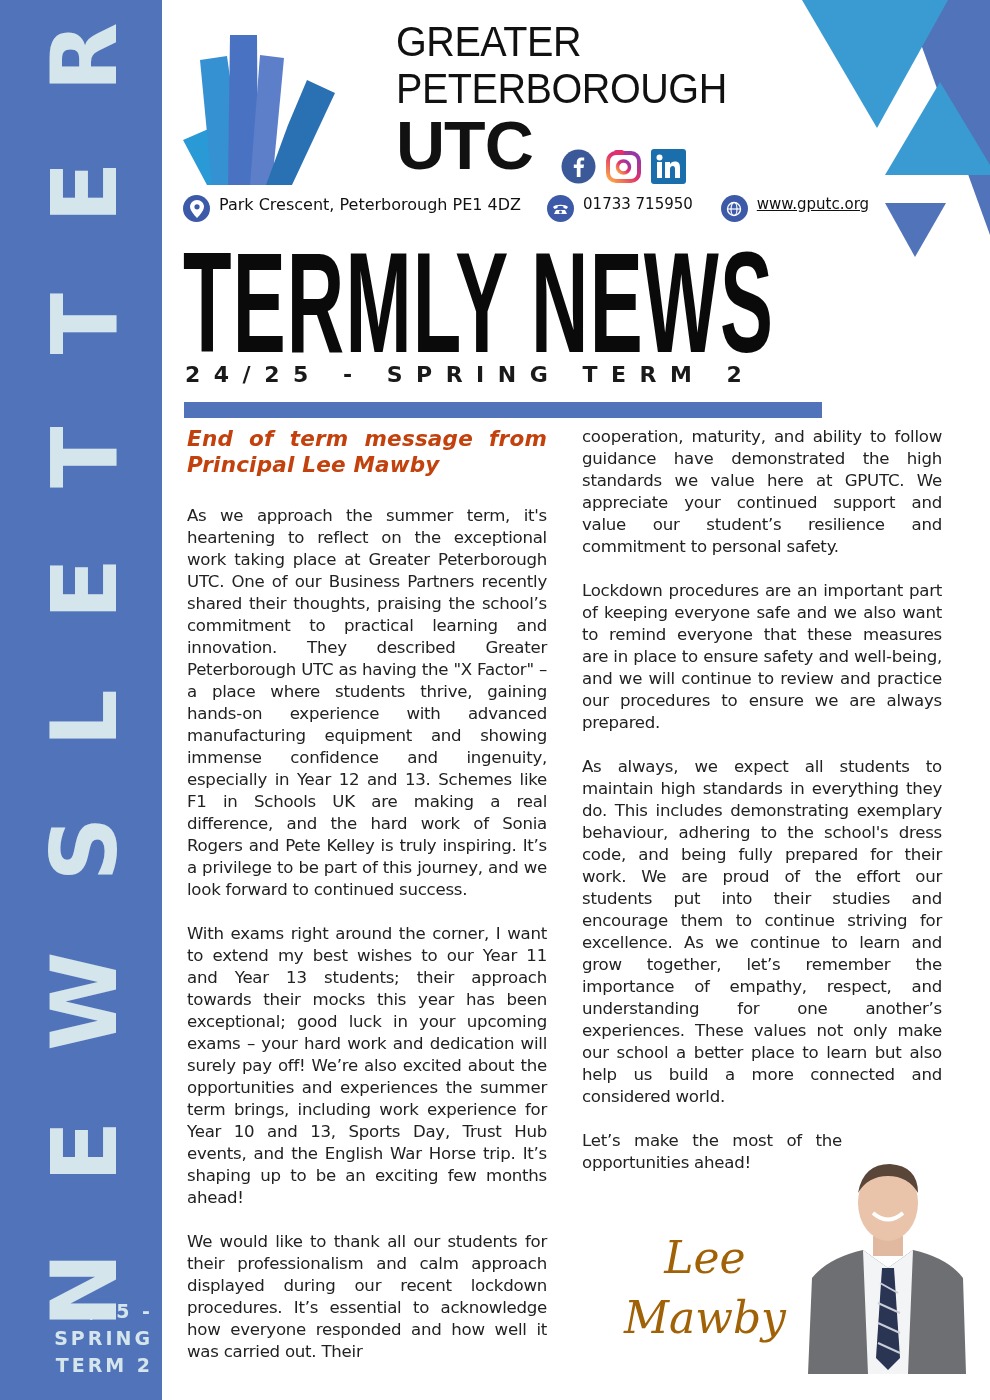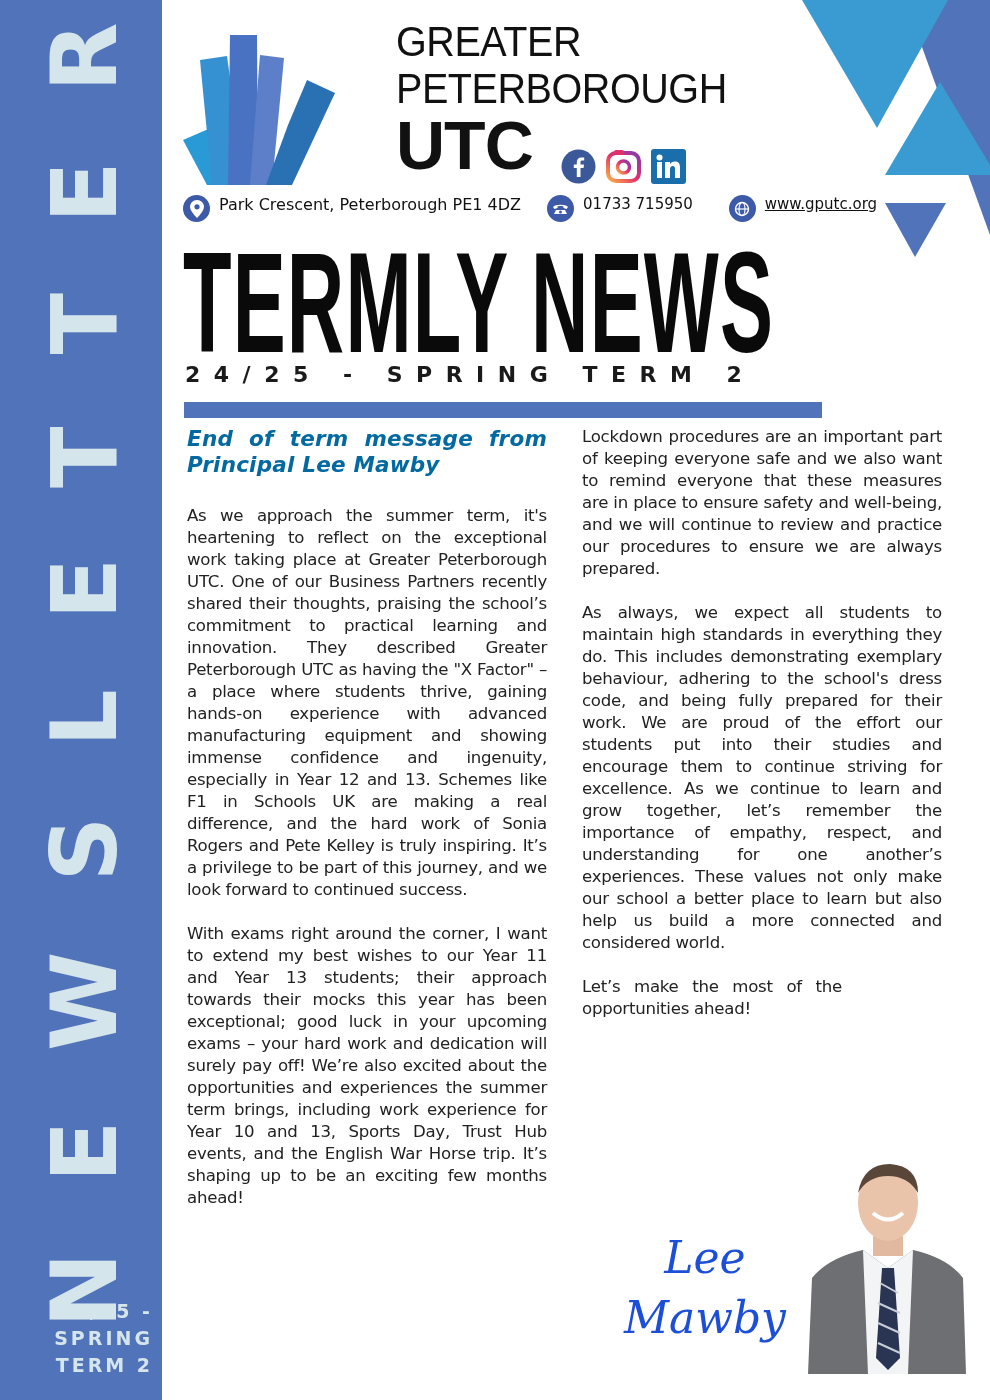--- a/index.html
+++ b/index.html
@@ -54,21 +54,21 @@
     .contact-row {
       position: absolute; left: 183px; top: 195px; display: flex; align-items: center;
       font-family: "DejaVu Sans", sans-serif; font-size: 16px; color: #111;
     }
     .contact-item { display: flex; align-items: flex-start; }
     .contact-icon {
       width: 27px; height: 27px; border-radius: 50%; background: #3d5aa8;
       display: flex; align-items: center; justify-content: center; margin-right: 9px;
     }
     .contact-address { margin-right: 26px; }
-    .contact-phone { margin-right: 36px; font-size: 15px; }
+    .contact-phone { margin-right: 28px; font-size: 15px; }
     .contact-web { text-decoration: underline; font-size: 15px; }
 
     
     .triangles { position: absolute; left: 780px; top: 0; width: 210px; height: 270px; }
 
     
     .main-title {
       position: absolute; left: 183px; top: 233px;
       font-family: "Liberation Sans", sans-serif; font-weight: bold;
       font-size: 142px; line-height: 140px; color: #0a0a0a;
@@ -84,30 +84,30 @@
       position: absolute; left: 184px; top: 402px; width: 638px; height: 16px; background: #5173b9;
     }
 
     
     .col { position: absolute; width: 360px; font-family: "DejaVu Sans", sans-serif;
       font-size: 16.6px; line-height: 22px; color: #222; text-align: justify; hyphens: auto; }
     .col-left { left: 187px; top: 426px; }
     .col-right { left: 582px; top: 426px; }
     .article-heading {
       font-family: "DejaVu Sans", sans-serif; font-style: italic; font-weight: bold;
-      font-size: 21.5px; line-height: 26px; color: #0369a1; text-align: justify;
+      font-size: 21.5px; line-height: 26px; color: #c2410c; text-align: justify;
       text-align-last: left; margin-bottom: 27px; letter-spacing: 0.2px;
     }
     .para { margin-bottom: 22px; letter-spacing: -0.25px; }
     .para-closing { width: 260px; text-align: justify; }
 
     .signature {
       position: absolute; left: 615px; top: 1228px; width: 180px;
       font-family: "DejaVu Serif", serif; font-style: italic; font-size: 44px;
-      line-height: 60px; color: #1d4ed8; text-align: center;
+      line-height: 60px; color: #a16207; text-align: center;
     }
     .photo { position: absolute; left: 808px; top: 1158px; width: 160px; height: 216px; overflow: hidden; }
   </style>
 </head>
 <body>
 
 <div class="sidebar">
   <div class="sidebar-word">
     <span>NEWSLETTER</span>
   </div>
@@ -207,23 +207,25 @@
 </div>
 
 <div class="main-title">TERMLY NEWS</div>
 <div class="subtitle">24/25 - SPRING TERM 2</div>
 <div class="title-bar"></div>
 
 <div class="col col-left">
   <div class="article-heading">End of term message from Principal Lee Mawby</div>
   <p class="para">As we approach the summer term, it's heartening to reflect on the exceptional work taking place at Greater Peterborough UTC. One of our Business Partners recently shared their thoughts, praising the school’s commitment to practical learning and innovation. They described Greater Peterborough UTC as having the "X Factor" – a place where students thrive, gaining hands-on experience with advanced manufacturing equipment and showing immense confidence and ingenuity, especially in Year 12 and 13. Schemes like F1 in Schools UK are making a real difference, and the hard work of Sonia Rogers and Pete Kelley is truly inspiring. It’s a privilege to be part of this journey, and we look forward to continued success.</p>
   <p class="para">With exams right around the corner, I want to extend my best wishes to our Year 11 and Year 13 students; their approach towards their mocks this year has been exceptional; good luck in your upcoming exams – your hard work and dedication will surely pay off! We’re also excited about the opportunities and experiences the summer term brings, including work experience for Year 10 and 13, Sports Day, Trust Hub events, and the English War Horse trip. It’s shaping up to be an exciting few months ahead!</p>
+  <p class="para">We would like to thank all our students for their professionalism and calm approach displayed during our recent lockdown procedures. It’s essential to acknowledge how everyone responded and how well it was carried out. Their</p>
 </div>
 
 <div class="col col-right">
+  <p class="para">cooperation, maturity, and ability to follow guidance have demonstrated the high standards we value here at GPUTC. We appreciate your continued support and value our student’s resilience and commitment to personal safety.</p>
   <p class="para">Lockdown procedures are an important part of keeping everyone safe and  we also want to remind everyone that these measures are in place to ensure safety and well-being, and we will continue to review and practice our procedures to ensure we are always prepared.</p>
   <p class="para">As always, we expect all students to maintain high standards in everything they do. This includes demonstrating exemplary behaviour, adhering to the school's dress code, and being fully prepared for their work. We are proud of the effort our students put into their studies and encourage them to continue striving for excellence. As we continue to learn and grow together, let’s remember the importance of empathy, respect, and understanding for one another’s experiences. These values not only make our school a better place to learn but also help us build a more connected and considered world.</p>
   <p class="para para-closing">Let’s make the most of the opportunities ahead!</p>
 </div>
 
 <div class="signature">
   <div>Lee</div>
   <div style="">Mawby</div>
 </div>
 

